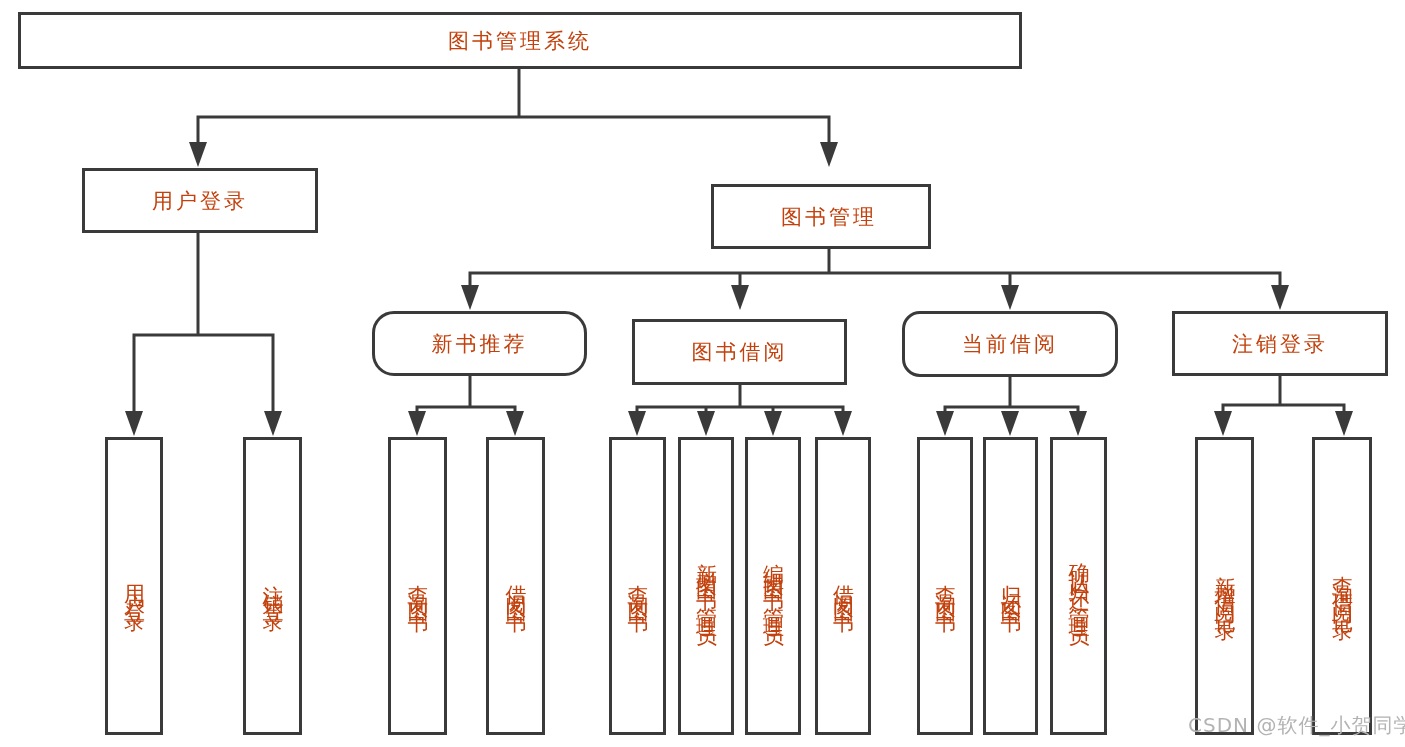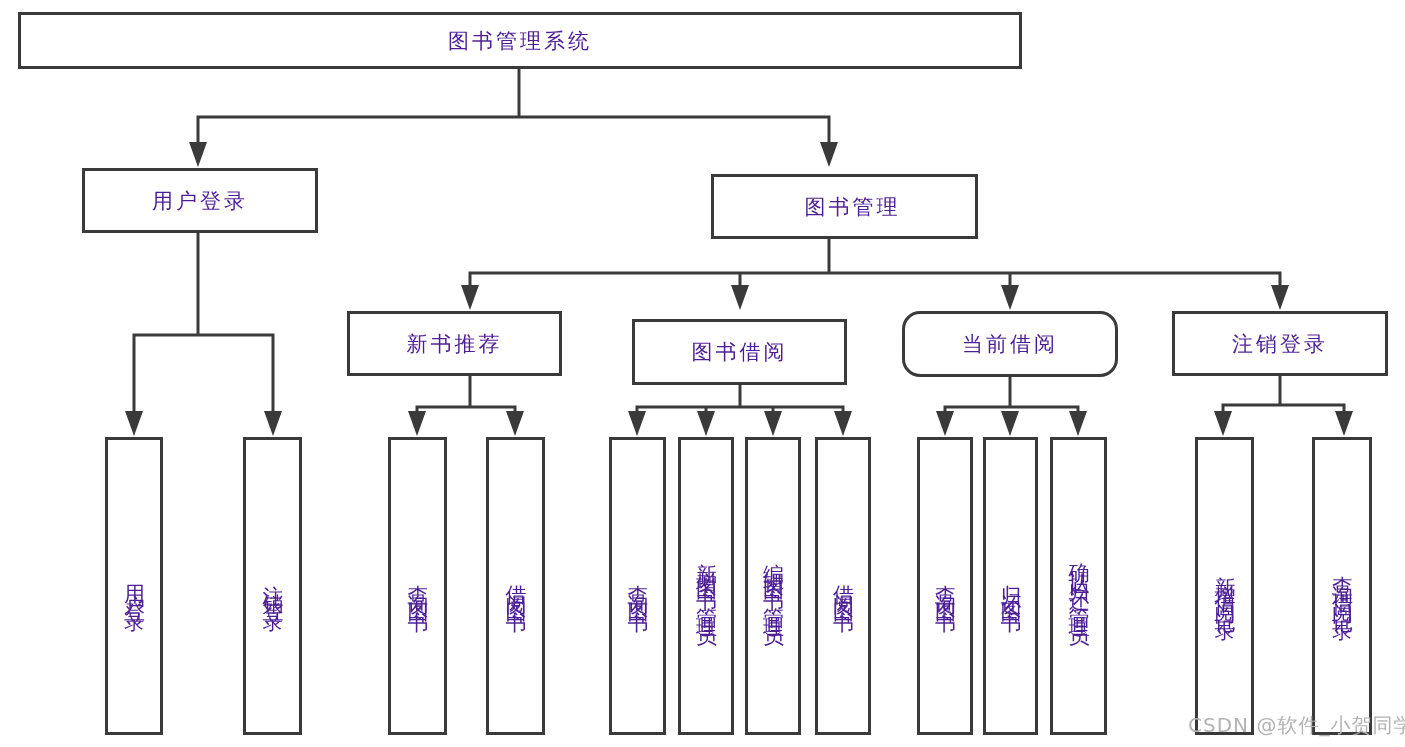--- a/index.html
+++ b/index.html
@@ -13,21 +13,21 @@
     color: #363636;
   }
   .box {
     position: absolute;
     box-sizing: border-box;
     background: #ffffff;
     border: 3px solid #3a3a3a;
     display: flex;
     align-items: center;
     justify-content: center;
-    color: #4c1d95;
+    color: #c2410c;
   }
   .h-box {
     font-size: 21px;
     letter-spacing: 3px;
     white-space: nowrap;
   }
   .v-box {
     writing-mode: vertical-lr;
     font-size: 21px;
     letter-spacing: 9px;
@@ -111,23 +111,23 @@
       <polygon points="1001,411 1019,411 1010,436"></polygon>
       <polygon points="1069,411 1087,411 1078,436"></polygon>
       <polygon points="1214,411 1232,411 1223,436"></polygon>
       <polygon points="1335,411 1353,411 1344,436"></polygon>
     </g>
   </svg>
 
   <div class="box h-box" style="left:18px; top:12px; width:1004px; height:57px;">图书管理系统</div>
 
   <div class="box h-box" style="left:82px; top:168px; width:236px; height:65px;">用户登录</div>
-  <div class="box h-box" style="left:711px; top:174px; width:267px; height:65px;padding-left:16px;">图书管理</div>
+  <div class="box h-box" style="left:711px; top:184px; width:220px; height:65px;padding-left:16px;">图书管理</div>
 
-  <div class="box h-box" style="left:347px; top:311px; width:215px; height:65px;">新书推荐</div>
+  <div class="box h-box" style="left:372px; top:311px; width:215px; height:65px;border-radius:22px;">新书推荐</div>
   <div class="box h-box" style="left:632px; top:319px; width:215px; height:66px;">图书借阅</div>
   <div class="box h-box" style="left:902px; top:311px; width:216px; height:66px;border-radius:18px;">当前借阅</div>
   <div class="box h-box" style="left:1172px; top:311px; width:216px; height:65px;">注销登录</div>
 
   <div class="box v-box" style="left:105px; width:58px;">用户登录</div>
   <div class="box v-box" style="left:243px; width:59px;">注销登录</div>
 
   <div class="box v-box" style="left:388px; width:59px;">查询图书</div>
   <div class="box v-box" style="left:486px; width:59px;">借阅图书</div>
 

